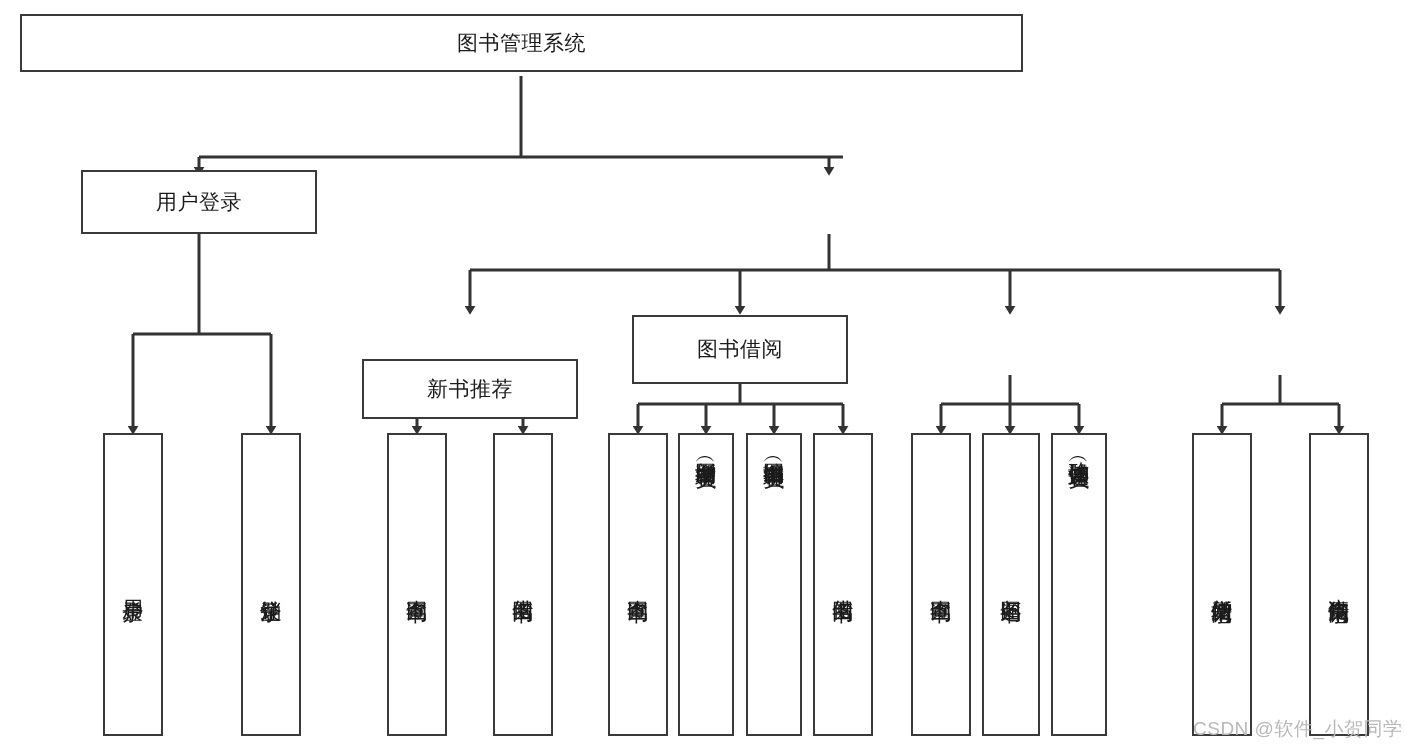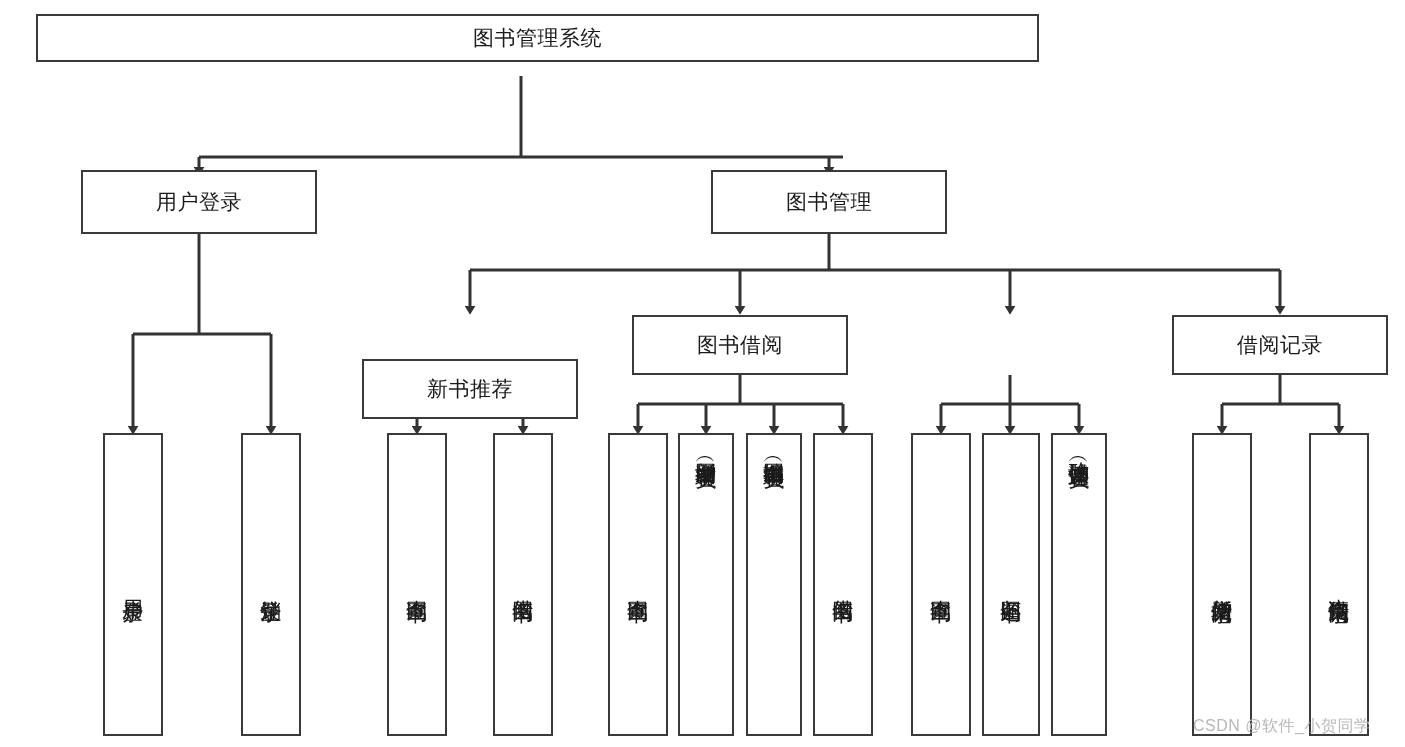--- a/index.html
+++ b/index.html
@@ -58,21 +58,21 @@
     letter-spacing: 1px;
     white-space: nowrap;
   }
   
   .node.vertical.centered {
     align-items: center;
     padding-top: 0;
   }
   .watermark {
     position: absolute;
-    font-size: 16px;
+    font-size: 19px;
     color: #b8b8b8;
     white-space: nowrap;
     z-index: 3;
     letter-spacing: 0.5px;
   }
 </style>
 </head>
 <body>
 
 <div id="diagram-root">
@@ -122,44 +122,38 @@
       <path d="M1010,404 L1010,427" marker-end="url(#arrow)"></path>
       <path d="M1079,404 L1079,427" marker-end="url(#arrow)"></path>
 
       <path d="M1280,375 L1280,404"></path>
       <path d="M1222,404 L1339,404"></path>
       <path d="M1222,404 L1222,427" marker-end="url(#arrow)"></path>
       <path d="M1339,404 L1339,427" marker-end="url(#arrow)"></path>
     </g>
   </svg>
 
-  <div class="node" style="left:20px; top:14px; width:1003px; height:48px;margin-left:16px;">
+  <div class="node" style="left:20px; top:14px; width:1003px; height:58px;">
     <span class="node-label">图书管理系统</span>
   </div>
 
   <div class="node" style="left:81px; top:170px; width:236px; height:64px;">
     <span class="node-label">用户登录</span>
   </div>
 
-  <div class="node" style="left:711px; top:170px; width:236px; height:64px;">
-    <span class="node-label">图书管理</span>
-  </div>
 
   <div class="node" style="left:362px; top:315px; width:216px; height:60px;margin-top:44px;">
     <span class="node-label">新书推荐</span>
   </div>
 
-  <div class="node" style="left:632px; top:315px; width:216px; height:60px;">
+  <div class="node" style="left:632px; top:315px; width:216px; height:69px;">
     <span class="node-label">图书借阅</span>
   </div>
 
 
-  <div class="node" style="left:1172px; top:315px; width:216px; height:60px;">
-    <span class="node-label">借阅记录</span>
-  </div>
 
   <div class="node vertical centered" style="left:103px; top:433px; width:60px; height:303px;">
     <span class="node-label">用户登录</span>
   </div>
 
   <div class="node vertical centered" style="left:241px; top:433px; width:60px; height:303px;">
     <span class="node-label">注销登录</span>
   </div>
 
   <div class="node vertical centered" style="left:387px; top:433px; width:60px; height:303px;">

